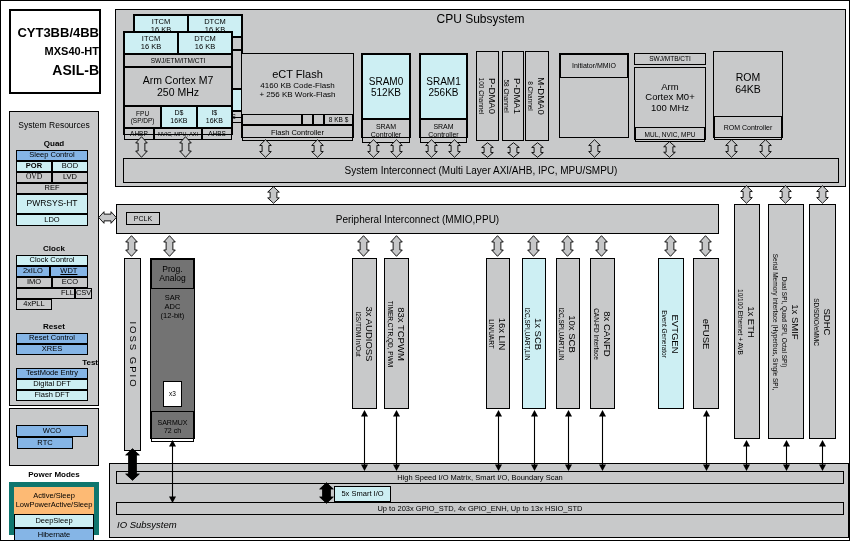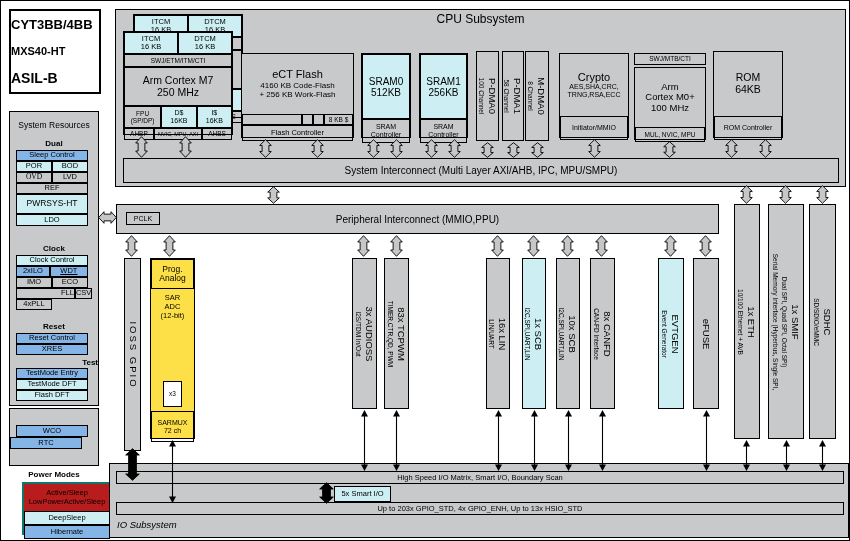--- a/index.html
+++ b/index.html
@@ -18,21 +18,21 @@
   .vsub{font-size:6.5px;color:#000;white-space:nowrap;}
   .hdr{font-weight:bold;font-size:8px;text-align:center;}
   .t75{font-size:7.5px;} .t65{font-size:6.5px;} .t7{font-size:7px;} .t85{font-size:8.5px;}
   .bar{border:1px solid #000;background:#c8c9ca;display:flex;align-items:center;justify-content:center;}
 </style>
 </head>
 <body>
 
 <div id="page">
 
-  <div class="abs wh" style="left:8px;top:8px;width:92px;height:85px;border:2px solid #000;display:flex;flex-direction:column;align-items:flex-start;justify-content:center;gap:13px;">
+  <div class="abs wh" style="left:8px;top:8px;width:92px;height:85px;border:2px solid #000;display:flex;flex-direction:column;align-items:flex-end;justify-content:center;gap:5px;">
     <div style="font-size:13px;font-weight:bold;">CYT3BB/4BB</div>
     <div style="font-size:11px;font-weight:bold;">MXS40-HT</div>
     <div style="font-size:14px;font-weight:bold;">ASIL-B</div>
   </div>
 
   <div class="abs bx" style="left:114px;top:8px;width:731px;height:178px;"></div>
   <div class="abs" style="left:114px;top:11px;width:731px;text-align:center;font-size:12px;">CPU Subsystem</div>
 
   <div class="abs" style="left:132px;top:13px;width:110px;height:104px;border:1px solid #000;background:#c8c9ca;">
     <div style="display:flex;height:22px;">
@@ -123,25 +123,20 @@
       </div>
   </div>
   <div class="abs colv" style="left:524px;top:50px;width:24px;height:90px;">
     <div class="rot" style="width:86px;">
         <span class="vmain">M-DMA0</span>
         <span class="vsub">8 Channel</span>
       </div>
   </div>
 
   <div class="abs" style="left:558px;top:52px;width:70px;height:85px;border:1px solid #000;background:#c8c9ca;">
-    <div class="ctr" style="height:62px;flex-direction:column;">
-      <div style="font-size:11px;">Crypto</div>
-      <div class="ml t7">AES,SHA,CRC,
-TRNG,RSA,ECC</div>
-    </div>
     <div class="cell t7" style="height:22px;">Initiator/MMIO</div>
   </div>
 
   <div class="abs cell t65" style="left:633px;top:52px;width:72px;height:12px;background:#c8c9ca;">SWJ/MTB/CTI</div>
   <div class="abs" style="left:633px;top:66px;width:72px;height:73px;border:1px solid #000;background:#c8c9ca;">
     <div class="cell ml" style="height:59px;font-size:9.5px;border:none;">Arm
 Cortex M0+
 100 MHz</div>
     <div class="cell t65" style="height:13px;">MUL, NVIC, MPU</div>
   </div>
@@ -156,24 +151,24 @@
     <span style="font-size:10px;">System Interconnect (Multi Layer AXI/AHB, IPC, MPU/SMPU)</span>
   </div>
 
   <div class="abs bar" style="left:115px;top:203px;width:603px;height:30px;">
     <span style="font-size:10px;">Peripheral Interconnect (MMIO,PPU)</span>
   </div>
   <div class="abs cell t7" style="left:125px;top:211px;width:34px;height:13px;background:#c8c9ca;">PCLK</div>
 
   <div class="abs bx" style="left:8px;top:110px;width:90px;height:295px;">
     <div class="abs t85" style="left:0;top:8px;width:88px;text-align:center;">System Resources</div>
-    <div class="abs hdr" style="left:0;top:27px;width:88px;">Dual</div>
+    <div class="abs hdr" style="left:0;top:27px;width:88px;">Quad</div>
     <div class="abs cell bl t75" style="left:6px;top:38px;width:72px;height:11px;">Sleep Control</div>
     <div class="abs" style="left:6px;top:49px;width:72px;height:11px;display:flex;">
-      <div class="cell cy t75" style="width:36px;">POR</div>
+      <div class="cell cy t75" style="width:36px;font-weight:bold;">POR</div>
       <div class="cell cy t75" style="width:36px;">BOD</div>
     </div>
     <div class="abs" style="left:6px;top:60px;width:72px;height:11px;display:flex;">
       <div class="cell t75" style="width:36px;font-family:Liberation Serif, serif;">OVD</div>
       <div class="cell t75" style="width:36px;">LVD</div>
     </div>
     <div class="abs cell t75" style="left:6px;top:71px;width:72px;height:11px;">REF</div>
     <div class="abs cell cy" style="left:6px;top:82px;width:72px;height:20px;font-size:8.5px;">PWRSYS-HT</div>
     <div class="abs cell cy t75" style="left:6px;top:102px;width:72px;height:12px;">LDO</div>
     <div class="abs hdr" style="left:0;top:132px;width:88px;">Clock</div>
@@ -189,46 +184,46 @@
     <div class="abs" style="left:6px;top:176px;width:72px;height:11px;display:flex;">
       <div class="cell t75" style="width:36px;padding-left:44px;">FLL</div>
       <div class="cell t75" style="width:24px;">CSV</div>
     </div>
     <div class="abs cell t75" style="left:6px;top:187px;width:36px;height:11px;">4xPLL</div>
     <div class="abs hdr" style="left:0;top:210px;width:88px;">Reset</div>
     <div class="abs cell bl t75" style="left:6px;top:221px;width:72px;height:11px;">Reset Control</div>
     <div class="abs cell bl t75" style="left:6px;top:232px;width:72px;height:11px;">XRES</div>
     <div class="abs hdr" style="left:0;top:246px;width:88px;text-align:right;">Test</div>
     <div class="abs cell bl t75" style="left:6px;top:256px;width:72px;height:11px;">TestMode Entry</div>
-    <div class="abs cell cy t75" style="left:6px;top:267px;width:72px;height:11px;">TestMode DFT</div>
+    <div class="abs cell cy t75" style="left:6px;top:267px;width:72px;height:11px;">Digital DFT</div>
     <div class="abs cell cy t75" style="left:6px;top:278px;width:72px;height:11px;">Flash DFT</div>
   </div>
 
   <div class="abs bx" style="left:8px;top:407px;width:90px;height:58px;">
     <div class="abs cell bl t75" style="left:6px;top:16px;width:72px;height:12px;">WCO</div>
-    <div class="abs cell bl t75" style="left:0;top:28px;width:72px;height:12px;">RTC</div>
+    <div class="abs cell bl t75" style="left:7px;top:28px;width:56px;height:12px;">RTC</div>
   </div>
 
   <div class="abs hdr" style="left:8px;top:469px;width:90px;">Power Modes</div>
-  <div class="abs" style="left:21px;top:481px;width:90px;height:53px;border:2px solid #0f766e;background:#b91c1c;">
+  <div class="abs" style="left:8px;top:481px;width:90px;height:53px;border:5px solid #0f766e;background:#fdba74;">
     <div class="ctr" style="height:27px;flex-direction:column;">
       <div class="t75">Active/Sleep</div>
       <div class="t75">LowPowerActive/Sleep</div>
     </div>
     <div class="cell cy t75" style="height:12px;">DeepSleep</div>
     <div class="cell bl t75" style="height:12px;">Hibernate</div>
   </div>
 
   <div class="abs colv" style="left:123px;top:257px;width:17px;height:193px;">
     <div class="rot" style="width:180px;">
         <span class="vmain" style="letter-spacing:2px;">IOSS GPIO</span>
       </div>
   </div>
 
-  <div class="abs" style="left:149px;top:257px;width:45px;height:181px;border:1px solid #000;background:#fde047;">
+  <div class="abs" style="left:149px;top:257px;width:45px;height:181px;border:1px solid #000;background:#737373;">
     <div class="cell ml t85" style="height:28px;">Prog.
 Analog</div>
     <div style="height:122px;position:relative;">
       <div class="ml t75" style="text-align:center;padding-top:4px;">SAR
 ADC
 (12-bit)</div>
       <div class="abs cell wh t65" style="left:12px;top:92px;width:19px;height:26px;">x3</div>
     </div>
     <div class="cell ml t7" style="height:29px;">SARMUX
 72 ch</div>

